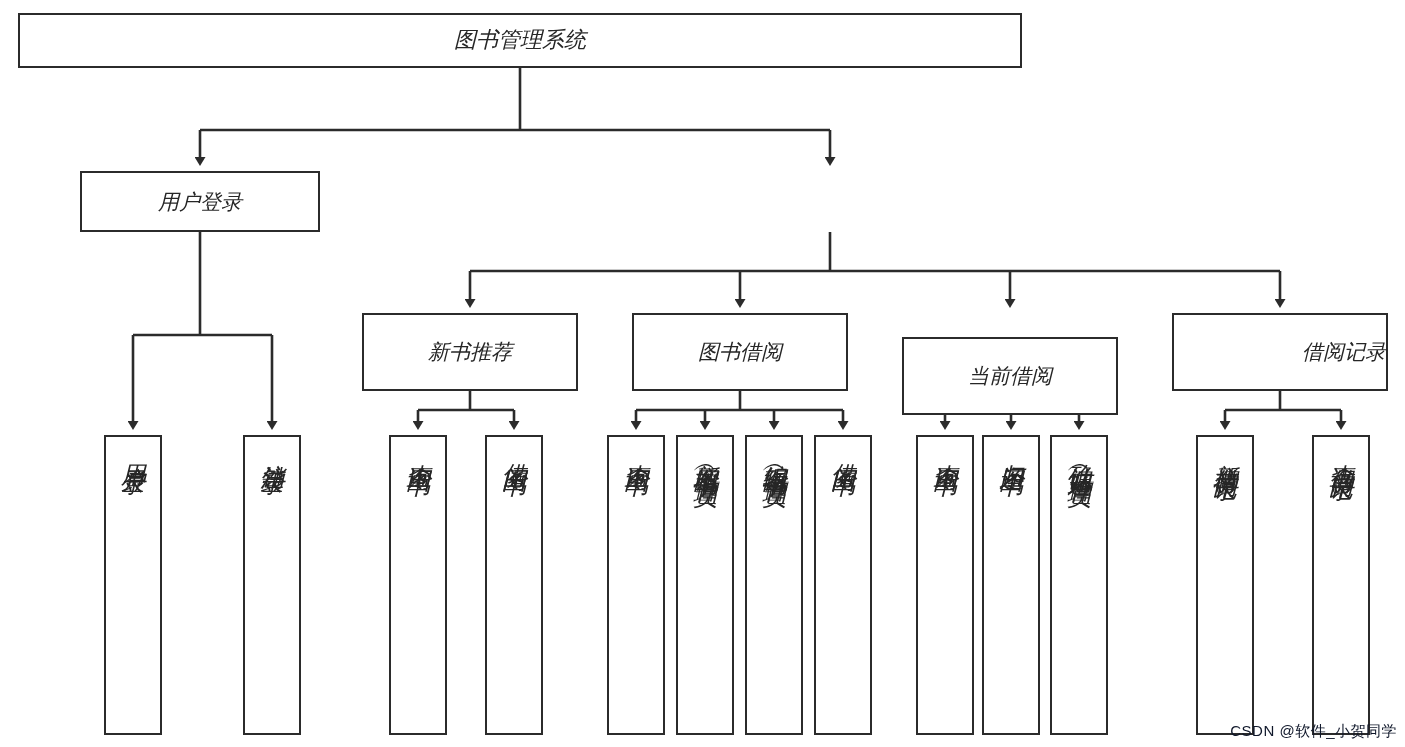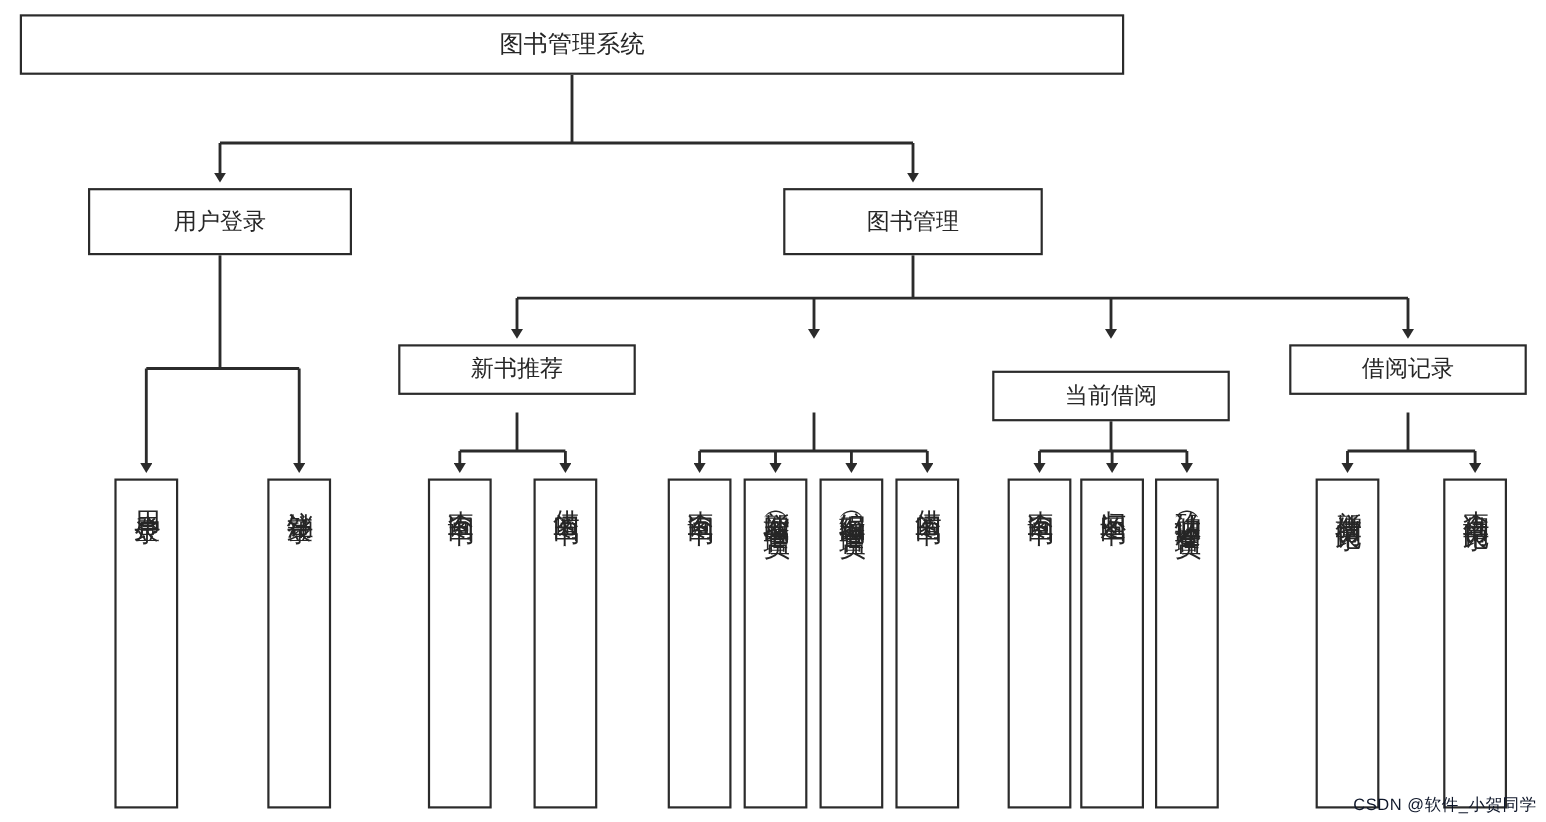--- a/index.html
+++ b/index.html
@@ -33,47 +33,48 @@
     display: flex;
     align-items: center;
     justify-content: center;
     color: #262626;
   }
   .node .lbl {
     display: block;
     text-align: center;
     line-height: 1.22;
     white-space: nowrap;
+    font-style: italic;
   }
   
   .n-root {
     left: 18px;
     top: 13px;
     width: 1004px;
     height: 55px;
     font-size: 22px;
   }
   
   .n-l2 {
     height: 61px;
     font-size: 21px;
   }
   .n-login   { left: 80px;  top: 171px; width: 240px; }
   .n-bookmgr { left: 712px; top: 171px; width: 236px; }
   
   .n-l3 {
     top: 313px;
-    height: 46px;
+    height: 78px;
     width: 216px;
     font-size: 21px;
   }
   .n-newbook { left: 362px; }
   .n-borrow  { left: 632px; }
   .n-current { left: 902px; margin-top: 24px; }
-  .n-record  { left: 1172px; }
+  .n-record  { left: 1172px; justify-content: flex-end; }
   
   .n-leaf {
     top: 435px;
     height: 300px;
     width: 58px;
     border-width: 2.5px;
     align-items: flex-start;
     justify-content: center;
     padding-top: 8px;
   }
@@ -150,27 +151,27 @@
     </g>
   </svg>
 
   <div class="node n-root">
     <span class="lbl">图书管理系统</span>
   </div>
 
   <div class="node n-l2 n-login">
     <span class="lbl">用户登录</span>
   </div>
-  <div class="node n-l2 n-bookmgr">
-    <span class="lbl">图书管理</span>
-  </div>
 
   <div class="node n-l3 n-newbook">
     <span class="lbl">新书推荐</span>
   </div>
+  <div class="node n-l3 n-borrow">
+    <span class="lbl">图书借阅</span>
+  </div>
   <div class="node n-l3 n-current">
     <span class="lbl">当前借阅</span>
   </div>
   <div class="node n-l3 n-record">
     <span class="lbl">借阅记录</span>
   </div>
 
   <div class="node n-leaf" style="left:104px">
     <span class="lbl">用户登录</span>
   </div>

